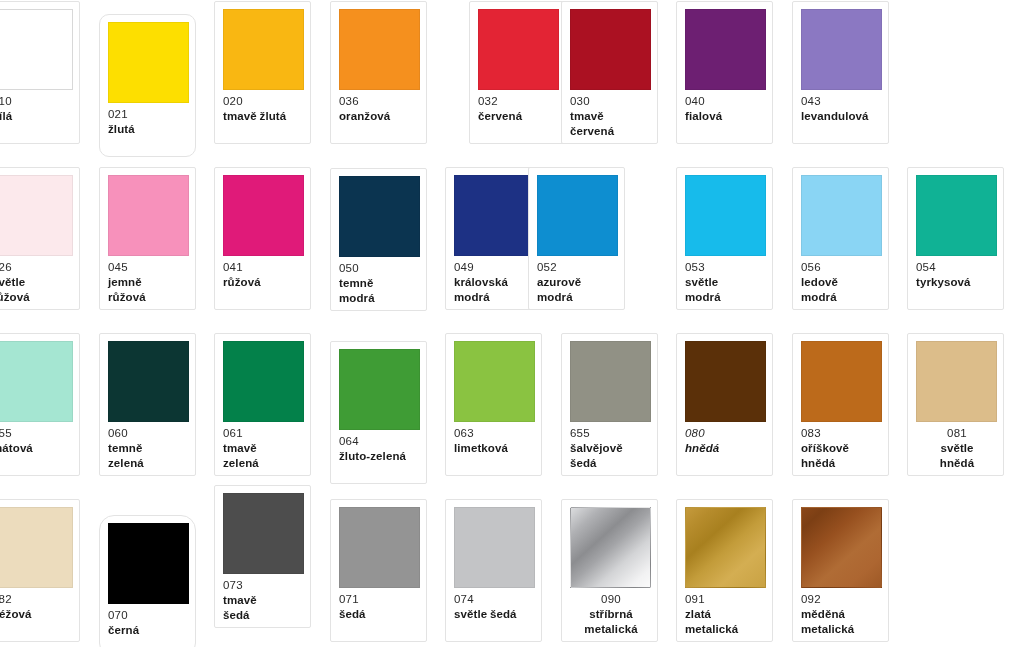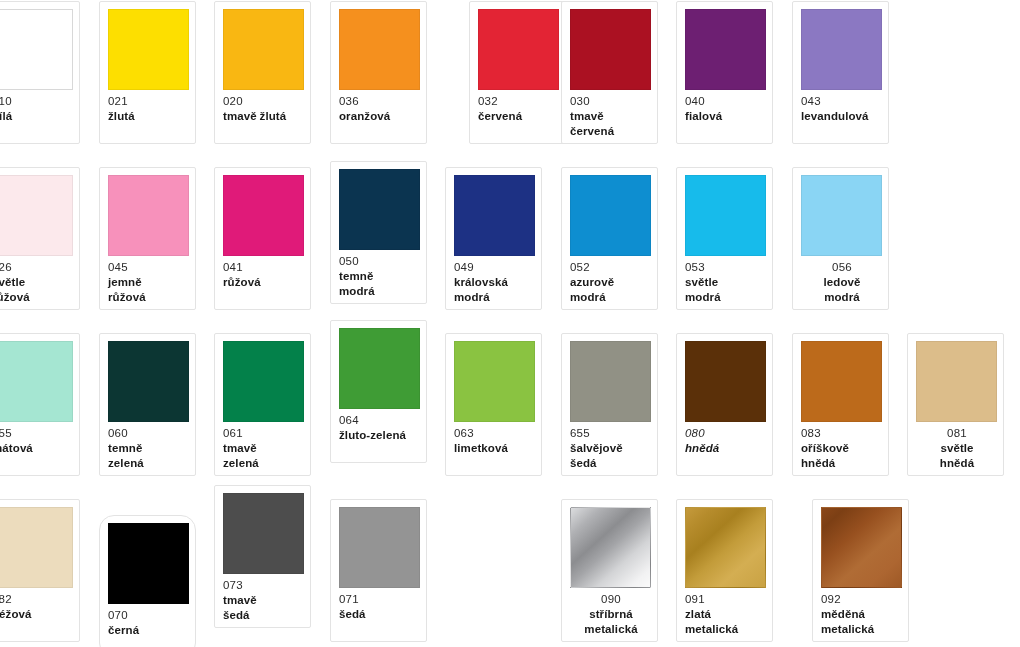--- a/index.html
+++ b/index.html
@@ -80,21 +80,21 @@
 <div id="swatch-grid">
     <div class="swatch-card" style="left: -17px; top: 1px;">
       <div class="swatch-chip chip-white" style="background: rgb(255, 255, 255);"></div>
       <div class="swatch-text">
         <div class="swatch-code">010</div>
         <div class="swatch-name">
           <span class="nm-line">bílá</span>
         </div>
       </div>
     </div>
-    <div class="swatch-card" style="left: 99px; top: 1px;">
+    <div class="swatch-card" style="left: 99px; top: 14px; border-radius: 10px;">
       <div class="swatch-chip" style="background: rgb(253, 223, 0);"></div>
       <div class="swatch-text">
         <div class="swatch-code">021</div>
         <div class="swatch-name">
           <span class="nm-line">žlutá</span>
         </div>
       </div>
     </div>
     <div class="swatch-card" style="left: 214px; top: 1px;">
       <div class="swatch-chip" style="background: rgb(249, 183, 18);"></div>
@@ -173,70 +173,79 @@
     </div>
     <div class="swatch-card" style="left: 214px; top: 167px;">
       <div class="swatch-chip" style="background: rgb(224, 26, 121);"></div>
       <div class="swatch-text">
         <div class="swatch-code">041</div>
         <div class="swatch-name">
           <span class="nm-line">růžová</span>
         </div>
       </div>
     </div>
-    <div class="swatch-card" style="left: 330px; top: 161px;">
+    <div class="swatch-card" style="left: 330px; top: 168px;">
       <div class="swatch-chip" style="background: rgb(11, 52, 80);"></div>
       <div class="swatch-text">
         <div class="swatch-code">050</div>
         <div class="swatch-name">
           <span class="nm-line">temně</span>
           <span class="nm-line">modrá</span>
         </div>
       </div>
     </div>
     <div class="swatch-card" style="left: 445px; top: 167px;">
       <div class="swatch-chip" style="background: rgb(29, 49, 132);"></div>
       <div class="swatch-text">
         <div class="swatch-code">049</div>
         <div class="swatch-name">
           <span class="nm-line">královská</span>
           <span class="nm-line">modrá</span>
         </div>
       </div>
     </div>
-    <div class="swatch-card" style="left: 561px; top: 167px;">
+    <div class="swatch-card" style="left: 528px; top: 167px;">
       <div class="swatch-chip" style="background: rgb(14, 142, 208);"></div>
       <div class="swatch-text">
         <div class="swatch-code">052</div>
         <div class="swatch-name">
           <span class="nm-line">azurově</span>
           <span class="nm-line">modrá</span>
         </div>
       </div>
     </div>
     <div class="swatch-card" style="left: 676px; top: 167px;">
       <div class="swatch-chip" style="background: rgb(23, 187, 235);"></div>
       <div class="swatch-text">
         <div class="swatch-code">053</div>
         <div class="swatch-name">
           <span class="nm-line">světle</span>
           <span class="nm-line">modrá</span>
         </div>
       </div>
     </div>
-    <div class="swatch-card" style="left: 792px; top: 167px; text-align: center;">
+    <div class="swatch-card" style="left: 792px; top: 167px;">
       <div class="swatch-chip" style="background: rgb(138, 213, 244);"></div>
       <div class="swatch-text">
         <div class="swatch-code">056</div>
         <div class="swatch-name">
           <span class="nm-line">ledově</span>
           <span class="nm-line">modrá</span>
         </div>
       </div>
     </div>
+    <div class="swatch-card" style="left: 907px; top: 167px;">
+      <div class="swatch-chip" style="background: rgb(16, 178, 149);"></div>
+      <div class="swatch-text">
+        <div class="swatch-code">054</div>
+        <div class="swatch-name">
+          <span class="nm-line">tyrkysová</span>
+        </div>
+      </div>
+    </div>
     <div class="swatch-card" style="left: -17px; top: 333px;">
       <div class="swatch-chip" style="background: rgb(165, 230, 210);"></div>
       <div class="swatch-text">
         <div class="swatch-code">055</div>
         <div class="swatch-name">
           <span class="nm-line">mátová</span>
         </div>
       </div>
     </div>
     <div class="swatch-card" style="left: 99px; top: 333px;">
@@ -252,21 +261,21 @@
     <div class="swatch-card" style="left: 214px; top: 333px;">
       <div class="swatch-chip" style="background: rgb(3, 129, 74);"></div>
       <div class="swatch-text">
         <div class="swatch-code">061</div>
         <div class="swatch-name">
           <span class="nm-line">tmavě</span>
           <span class="nm-line">zelená</span>
         </div>
       </div>
     </div>
-    <div class="swatch-card" style="left: 330px; top: 320px; text-decoration: underline;">
+    <div class="swatch-card" style="left: 330px; top: 341px; text-decoration: underline;">
       <div class="swatch-chip" style="background: rgb(63, 156, 53);"></div>
       <div class="swatch-text">
         <div class="swatch-code">064</div>
         <div class="swatch-name">
           <span class="nm-line">žluto-zelená</span>
         </div>
       </div>
     </div>
     <div class="swatch-card" style="left: 445px; top: 333px;">
       <div class="swatch-chip" style="background: rgb(138, 195, 65);"></div>
@@ -346,41 +355,50 @@
     </div>
     <div class="swatch-card" style="left: 330px; top: 499px;">
       <div class="swatch-chip" style="background: rgb(148, 148, 148);"></div>
       <div class="swatch-text">
         <div class="swatch-code">071</div>
         <div class="swatch-name">
           <span class="nm-line">šedá</span>
         </div>
       </div>
     </div>
+    <div class="swatch-card" style="left: 445px; top: 499px;">
+      <div class="swatch-chip" style="background: rgb(195, 196, 198);"></div>
+      <div class="swatch-text">
+        <div class="swatch-code">074</div>
+        <div class="swatch-name">
+          <span class="nm-line">světle šedá</span>
+        </div>
+      </div>
+    </div>
     <div class="swatch-card" style="left: 561px; top: 499px; text-align: center;">
       <div class="swatch-chip" style="background: linear-gradient(138deg, rgb(220, 221, 223) 0%, rgb(176, 177, 180) 18%, rgb(140, 141, 144) 38%, rgb(163, 164, 167) 50%, rgb(211, 212, 214) 68%, rgb(242, 242, 243) 88%, rgb(250, 250, 250) 100%);"></div>
       <div class="swatch-text">
         <div class="swatch-code">090</div>
         <div class="swatch-name">
           <span class="nm-line">stříbrná</span>
           <span class="nm-line">metalická</span>
         </div>
       </div>
     </div>
     <div class="swatch-card" style="left: 676px; top: 499px;">
       <div class="swatch-chip" style="background: linear-gradient(138deg, rgb(197, 154, 60) 0%, rgb(182, 140, 44) 16%, rgb(168, 128, 31) 34%, rgb(195, 156, 58) 52%, rgb(212, 174, 82) 72%, rgb(201, 162, 67) 100%);"></div>
       <div class="swatch-text">
         <div class="swatch-code">091</div>
         <div class="swatch-name">
           <span class="nm-line">zlatá</span>
           <span class="nm-line">metalická</span>
         </div>
       </div>
     </div>
-    <div class="swatch-card" style="left: 792px; top: 499px; margin-left: 20px;">
+    <div class="swatch-card" style="left: 792px; top: 499px;">
       <div class="swatch-chip" style="background: linear-gradient(138deg, rgb(139, 71, 24) 0%, rgb(124, 63, 20) 14%, rgb(151, 80, 31) 36%, rgb(176, 108, 53) 60%, rgb(173, 102, 49) 80%, rgb(158, 89, 38) 100%);"></div>
       <div class="swatch-text">
         <div class="swatch-code">092</div>
         <div class="swatch-name">
           <span class="nm-line">měděná</span>
           <span class="nm-line">metalická</span>
         </div>
       </div>
     </div>
   </div>

